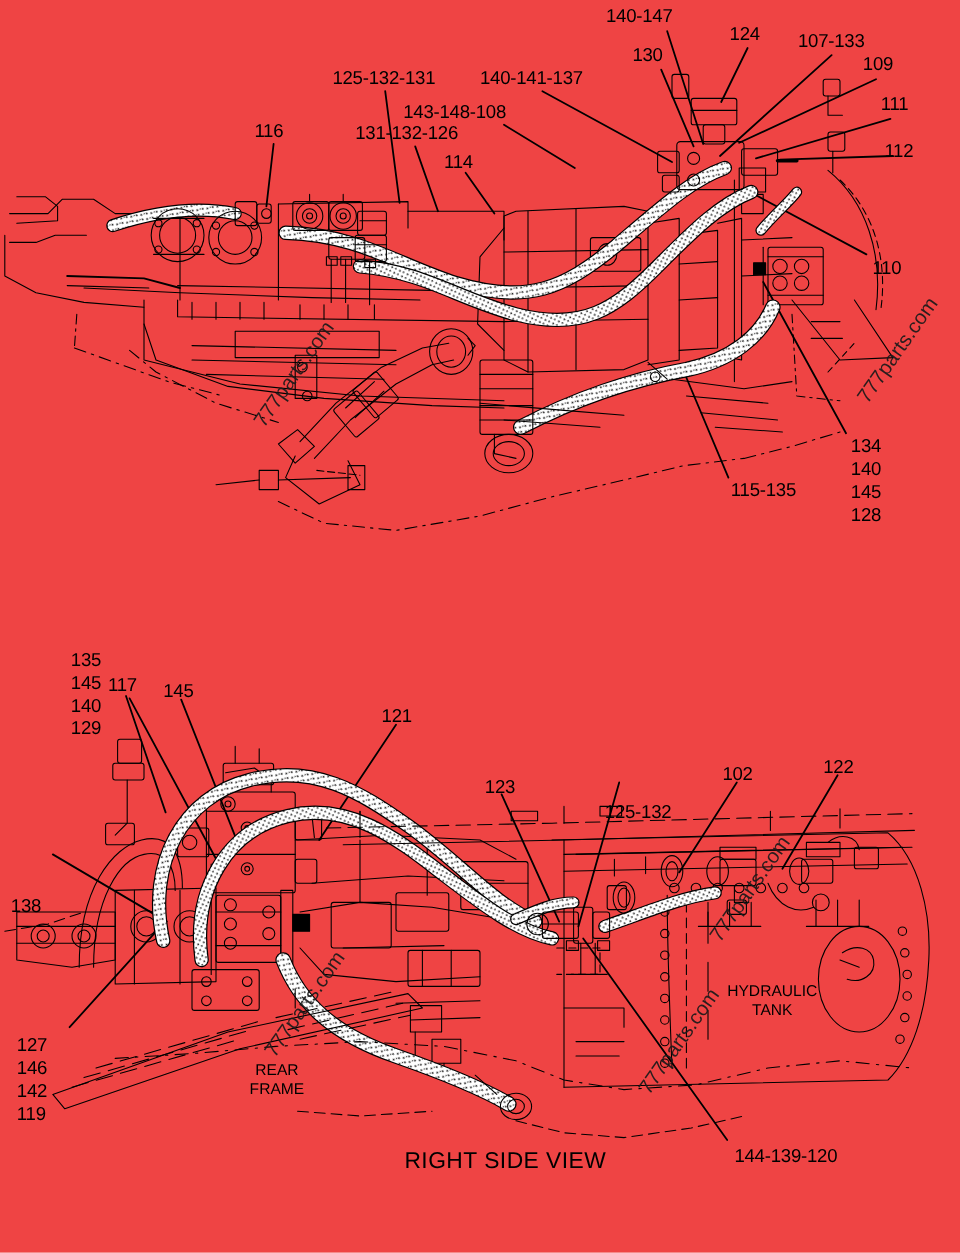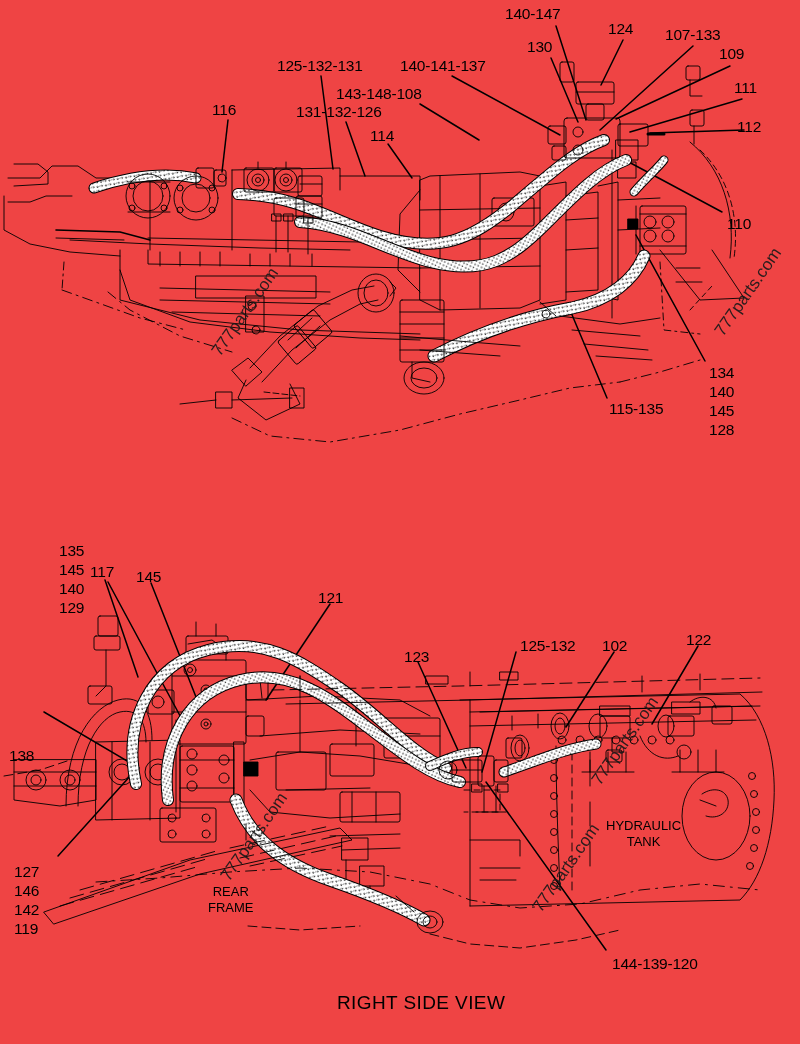--- a/index.html
+++ b/index.html
@@ -542,21 +542,21 @@
     <div>135</div>
     <div>145</div>
     <div>140</div>
     <div>129</div>
   </div>
 
   <div class="callout" style="left:90px; top:563px;">117</div>
   <div class="callout" style="left:136px; top:568px;">145</div>
   <div class="callout" style="left:318px; top:589px;">121</div>
   <div class="callout" style="left:404px; top:648px;">123</div>
-  <div class="callout" style="left:504px; top:637px;margin-left:16px;">125-132</div>
+  <div class="callout" style="left:504px; top:669px;">125-132</div>
   <div class="callout" style="left:602px; top:637px;">102</div>
   <div class="callout" style="left:686px; top:631px;">122</div>
   <div class="callout" style="left:9px; top:699px;margin-top:48px;">138</div>
   <div class="callout" style="left:612px; top:955px;">144-139-120</div>
 
   <div class="callout stack" style="left:14px; top:862px;">
     <div>127</div>
     <div>146</div>
     <div>142</div>
     <div>119</div>
@@ -568,15 +568,15 @@
   </div>
   <div class="diag-label" style="left:208px; top:884px;">
     <div>REAR</div>
     <div>FRAME</div>
   </div>
 
   <div class="watermark" style="left:233px; top:865px; transform: rotate(-55deg);">777parts.com</div>
   <div class="watermark" style="left:604px; top:769px; transform: rotate(-55deg);">777parts.com</div>
   <div class="watermark" style="left:545px; top:896px; transform: rotate(-55deg);">777parts.com</div>
 
-  <div class="view-caption" style="left:337px; top:992px;">RIGHT SIDE VIEW</div>
+  <div class="view-caption" style="left:337px; top:957px;">RIGHT SIDE VIEW</div>
 
 </div>
 
 </body></html>

